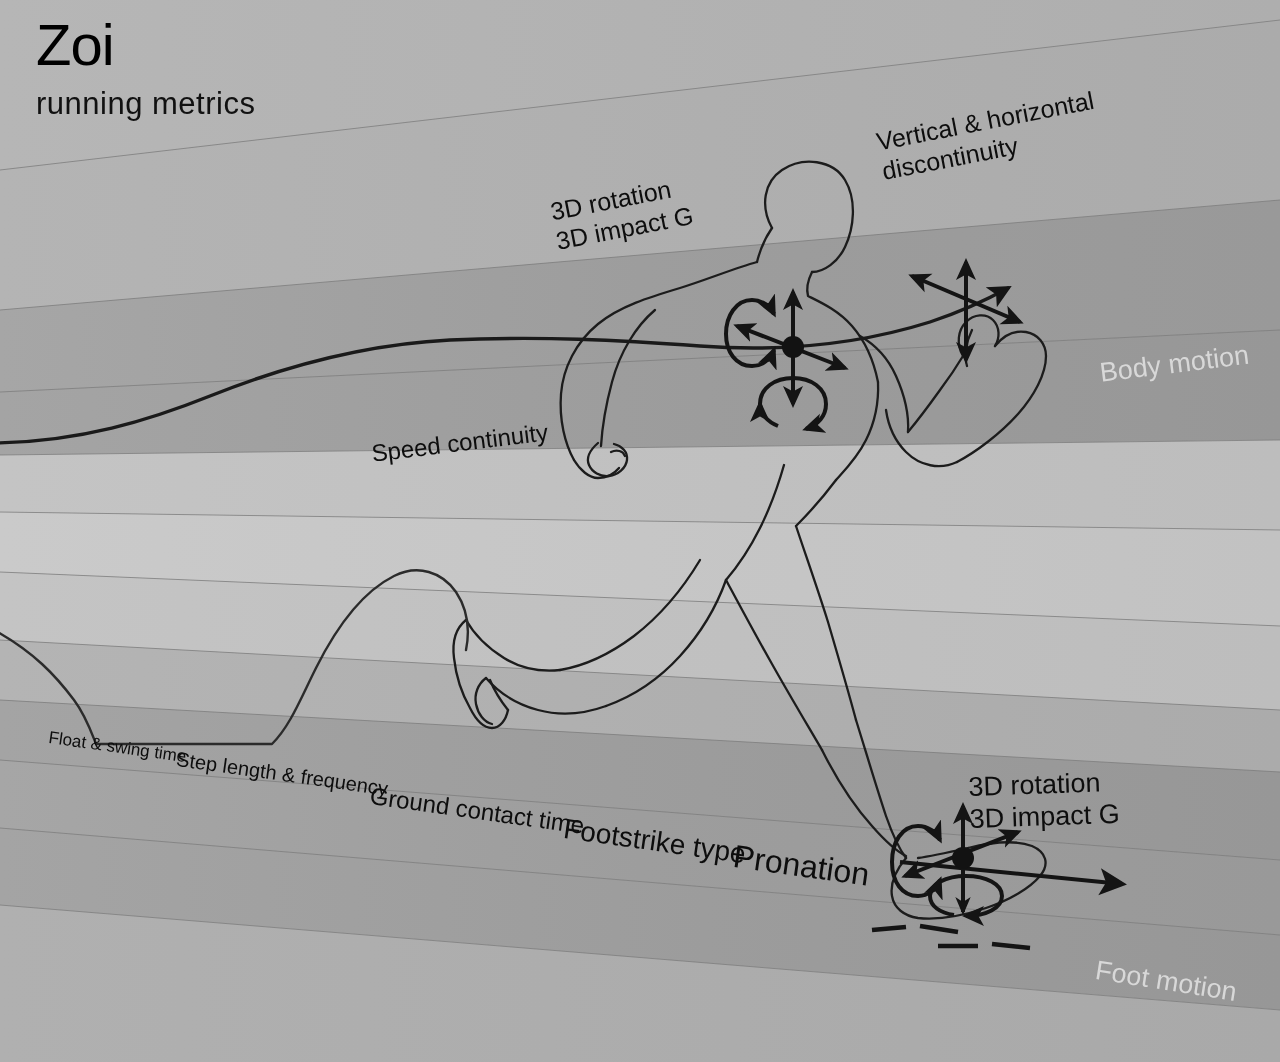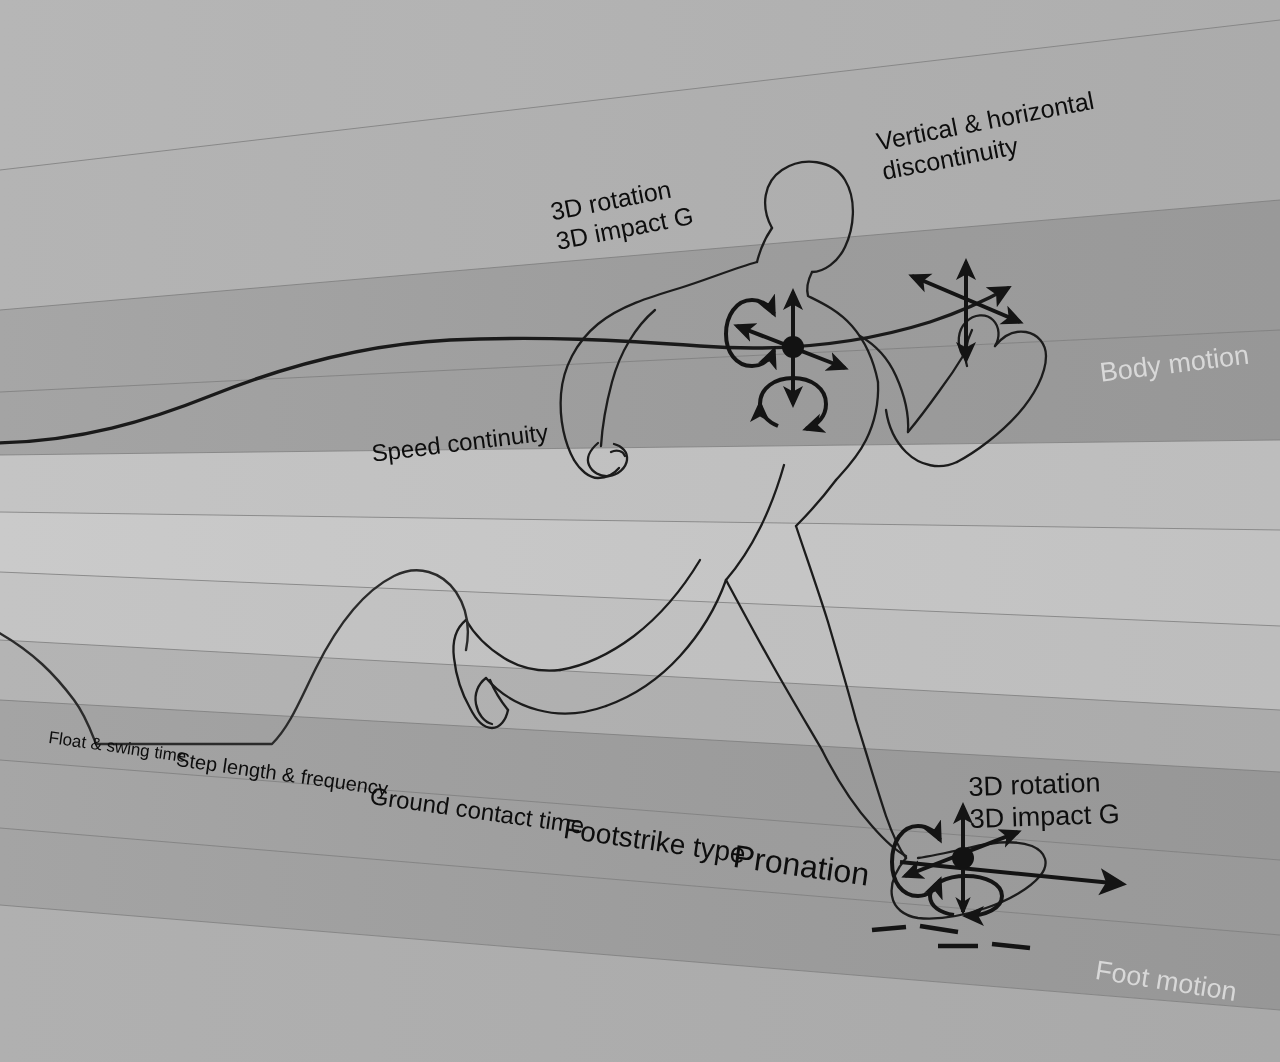--- a/index.html
+++ b/index.html
@@ -252,20 +252,24 @@
                C928,896 936,890 940,880" fill="none" stroke="#141414" stroke-width="4" marker-end="url(#ahS)"></path>
       <path d="M918,826 C928,826 936,832 940,840" fill="none" stroke="#141414" stroke-width="4" marker-end="url(#ahS)"></path>
 
       <path d="M930,896 C930,884 946,876 966,876 C986,876 1002,884 1002,896
                C1002,908 986,916 966,916" fill="none" stroke="#141414" stroke-width="4" marker-end="url(#ahS)"></path>
       <path d="M930,896 C930,906 940,913 954,915" fill="none" stroke="#141414" stroke-width="4"></path>
       <circle cx="963" cy="858" r="11" fill="#121212"></circle>
     </g>
   </svg>
 
+  <div class="logo-block">
+    <div class="logo-title">Zoi</div>
+    <div class="logo-sub">running metrics</div>
+  </div>
 
   <div class="lbl" style="left:548px; top:198px; font-size:25px; transform:rotate(-11deg); transform-origin:left top;">
     <div>3D rotation</div>
     <div>3D impact G</div>
   </div>
 
   <div class="lbl" style="left:874px; top:128px; font-size:25px; transform:rotate(-11deg); transform-origin:left top;">
     <div>Vertical &amp; horizontal</div>
     <div>discontinuity</div>
   </div>

